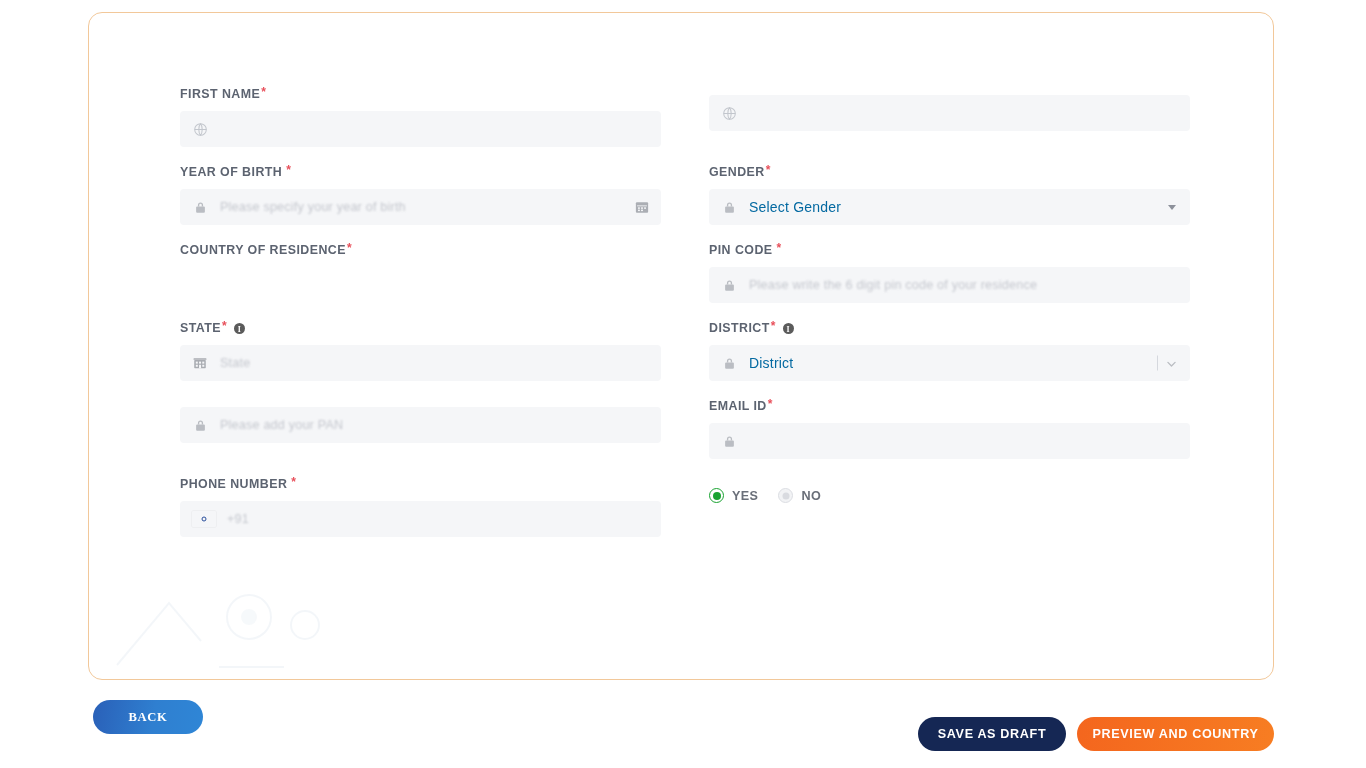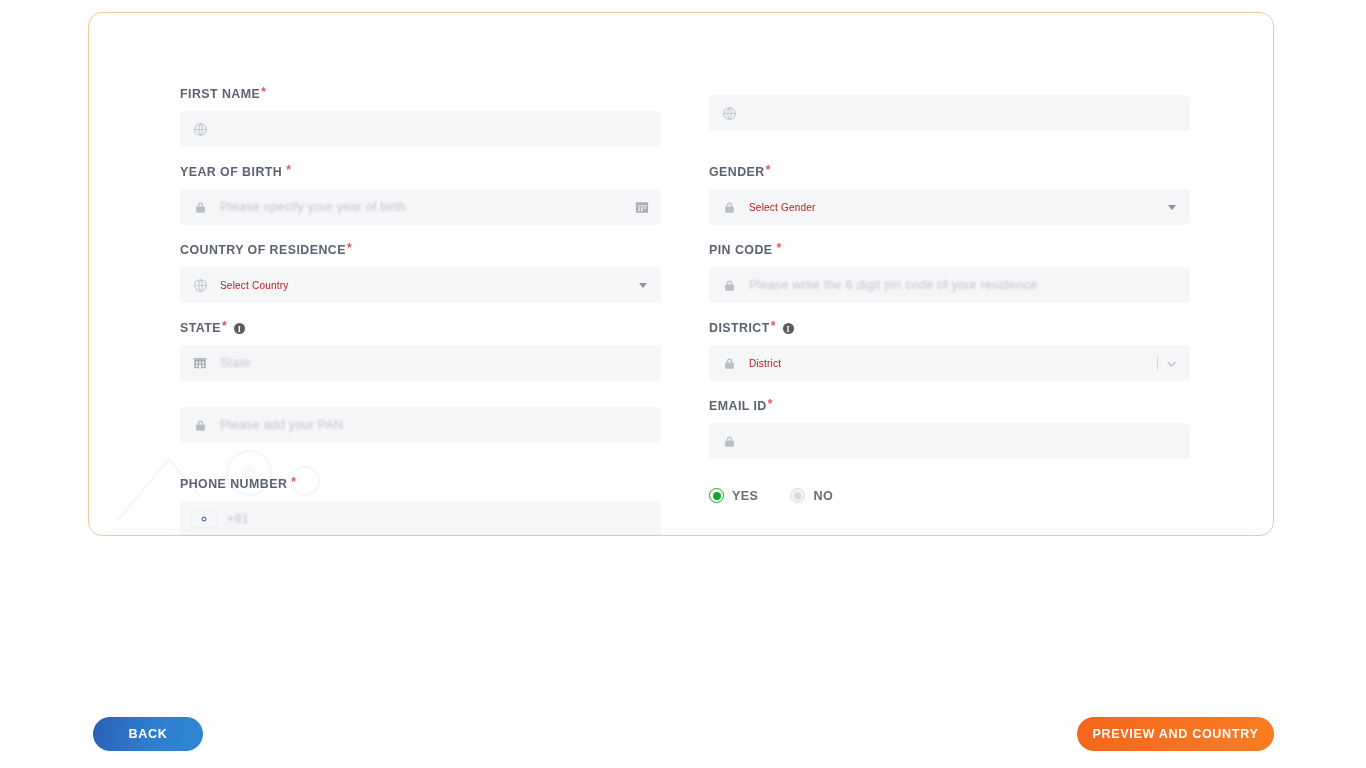--- a/index.html
+++ b/index.html
@@ -18,21 +18,21 @@
     height: 768px;
     background: #ffffff;
   }
 
   
   .form-card {
     position: absolute;
     left: 88px;
     top: 12px;
     width: 1186px;
-    height: 524px;
+    height: 668px;
     background: #ffffff;
     border: 1.6px solid #f2c89a;
     border-radius: 14px;
     overflow: hidden;
   }
 
   .watermark {
     position: absolute;
     left: 10px;
     bottom: 4px;
@@ -118,22 +118,22 @@
 
   .ph {
     font-size: 12.6px;
     color: #b9bcc4;
     letter-spacing: .2px;
     white-space: nowrap;
     overflow: hidden;
   }
   .ph.blurry { filter: blur(1.05px); opacity: .82; }
   .val {
-    font-size: 10px;
-    color: #b91c1c;
+    font-size: 14px;
+    color: #0369a1;
     letter-spacing: .2px;
     white-space: nowrap;
   }
 
   .ic { flex: none; display: flex; align-items: center; justify-content: center; }
   .ic-lead { width: 16px; height: 16px; margin-right: 12px; opacity: .55; }
   .ic-lead svg { display: block; }
 
   .caret {
     position: absolute;
@@ -196,21 +196,21 @@
     width: 5px; height: 5px;
     border-radius: 50%;
     border: 1.1px solid #2a4f9c;
   }
 
   
   .radio-row {
     display: flex;
     align-items: flex-start;
     margin-top: 12px;
-    gap: 32px;
+    gap: 20px;
   }
   .radio-opt { display: flex; align-items: center; gap: 8px; cursor: pointer; }
   .radio {
     width: 15px; height: 15px;
     border-radius: 50%;
     flex: none;
     position: relative;
     background: #ffffff;
   }
   .radio.on { border: 1.6px solid #19a331; }
@@ -252,23 +252,24 @@
     letter-spacing: .65px;
     cursor: pointer;
     font-family: "Liberation Sans", sans-serif;
     display: flex;
     align-items: center;
     justify-content: center;
     white-space: nowrap;
   }
   .btn-back {
     left: 93px;
-    top: 717px;
+    top: 700px;
     width: 110px;
     background: linear-gradient(100deg, #2a60b8 0%, #2f7fd0 55%, #2f86d6 100%);
+    font-family: Liberation Serif, serif;
   }
   .btn-draft {
     left: 918px;
     top: 717px;
     width: 148px;
     background: #152754;
   }
   .btn-submit {
     left: 1077px;
     top: 717px;
@@ -370,30 +371,20 @@
           </div>
         </div>
       </div>
 
       <div class="row">
         <div class="col">
           <div class="label">
             <span>COUNTRY OF RESIDENCE</span>
               <span class="req">*</span>
           </div>
-          <div class="field">
-            <span class="ic ic-lead">
-              <svg viewBox="0 0 16 16" width="15" height="15" fill="none" stroke="#9aa0aa" stroke-width="1.1">
-                <circle cx="8" cy="8" r="6.2"></circle>
-                  <path d="M1.8 8h12.4M8 1.8c2.4 2.6 2.4 9.8 0 12.4M8 1.8c-2.4 2.6-2.4 9.8 0 12.4"></path>
-              </svg>
-            </span>
-            <span class="val">Select Country</span>
-            <span class="caret"></span>
-          </div>
         </div>
         <div class="col">
           <div class="label">
             <span>PIN CODE</span>
               <span class="req spaced">*</span>
           </div>
           <div class="field">
             <span class="ic ic-lead">
               <svg viewBox="0 0 16 16" width="13" height="13" fill="#8b9098">
                 <rect x="2.6" y="6.8" width="10.8" height="7.6" rx="1.3"></rect>
@@ -506,15 +497,16 @@
               <span class="radio-label">NO</span>
             </span>
           </div>
         </div>
       </div>
 
     </div>
   </div>
 
   <button class="btn btn-back">BACK</button>
+  <button class="btn btn-draft">SAVE AS DRAFT</button>
   <button class="btn btn-submit">PREVIEW AND COUNTRY</button>
 
 </div>
 
 </body></html>

